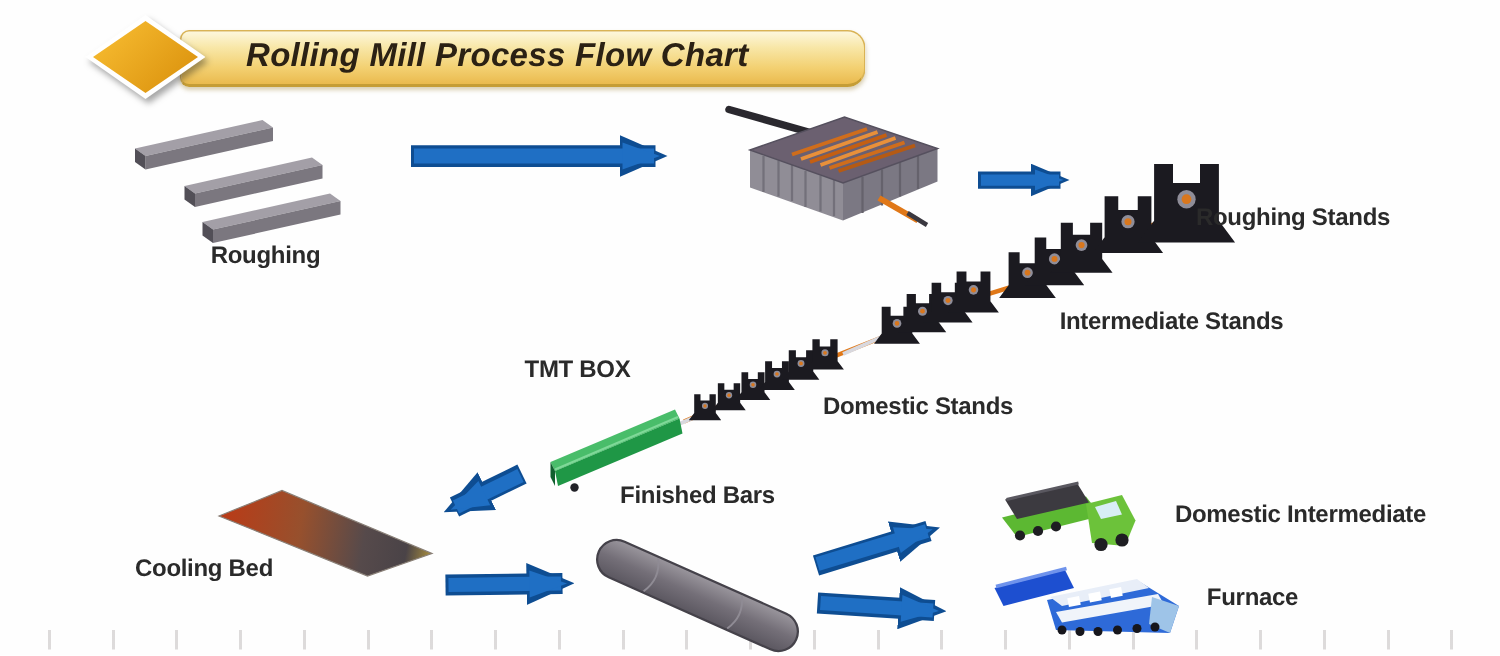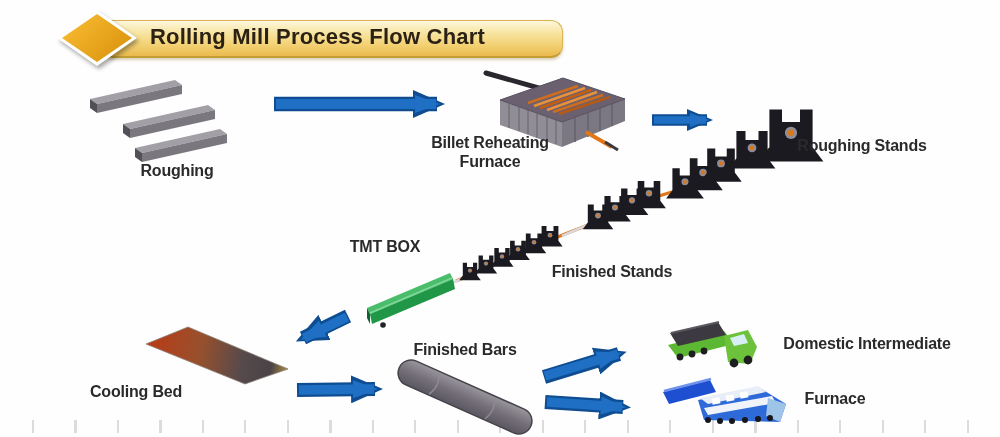--- a/index.html
+++ b/index.html
@@ -3,25 +3,26 @@
 <meta charset="utf-8">
 <style>
   html,body{margin:0;padding:0;background:#ffffff;}
   .stage{
     position:relative;width:1000px;height:437px;overflow:hidden;
     background:#fefefe;
     font-family:"Liberation Sans","DejaVu Sans",sans-serif;
   }
   
   .banner{
-    position:absolute;left:106px;top:20px;width:455px;height:35px;z-index:2;
+    position:absolute;left:120px;top:20px;width:455px;height:35px;z-index:2;
     border-radius:6px 12px 12px 6px;
     background:linear-gradient(#fdf7dd 0%,#f8e7a8 30%,#f3d173 68%,#eaba4e 100%);
     border:1px solid #d9b355;border-bottom:2px solid #c59d36;
     box-shadow:0 2px 3px rgba(150,120,40,.35);
+    font-style:italic;
   }
   .title{
     position:absolute;left:43px;top:3px;
     font-size:22px;font-weight:bold;color:#2b2114;letter-spacing:.2px;white-space:nowrap;
   }
   .diamond{
     position:absolute;left:57px;top:10px;width:80px;height:56px;z-index:3;
     filter:drop-shadow(2px 3px 2px rgba(0,0,0,.35));
   }
   .diamond-outer{
@@ -234,26 +235,23 @@
       <line x1="544" y1="377" x2="619" y2="354" stroke="#0e4d92" stroke-width="14" marker-end="url(#ahd)"></line>
       <line x1="545" y1="376" x2="618" y2="354" stroke="#1f6fc4" stroke-width="9.5" marker-end="url(#ahb)"></line>
     </g>
     <g>
       <line x1="545" y1="402" x2="623" y2="407" stroke="#0e4d92" stroke-width="14" marker-end="url(#ahd)"></line>
       <line x1="547" y1="402" x2="622" y2="407" stroke="#1f6fc4" stroke-width="9.5" marker-end="url(#ahb)"></line>
     </g>
   </svg>
 
   <div class="lbl" style="left:177px;top:162px">Roughing</div>
-  <div class="lbl" style="left:490px;top:133px">
-    <span class="line">Billet Reheating</span>
-    <span class="line">Furnace</span>
-  </div>
   <div class="lbl" style="left:862px;top:137px">Roughing Stands</div>
-  <div class="lbl" style="left:612px;top:263px">Finished Stands</div>
+  <div class="lbl" style="left:781px;top:206px">Intermediate Stands</div>
+  <div class="lbl" style="left:612px;top:263px">Domestic Stands</div>
   <div class="lbl" style="left:385px;top:238px">TMT BOX</div>
-  <div class="lbl" style="left:136px;top:383px">Cooling Bed</div>
-  <div class="lbl" style="left:465px;top:341px">Finished Bars</div>
+  <div class="lbl" style="left:136px;top:371px">Cooling Bed</div>
+  <div class="lbl" style="left:465px;top:322px">Finished Bars</div>
   <div class="lbl" style="left:867px;top:335px">Domestic Intermediate</div>
   <div class="lbl" style="left:835px;top:390px">Furnace</div>
 
   <div class="ticks"></div>
 </div>
 
 </body></html>

